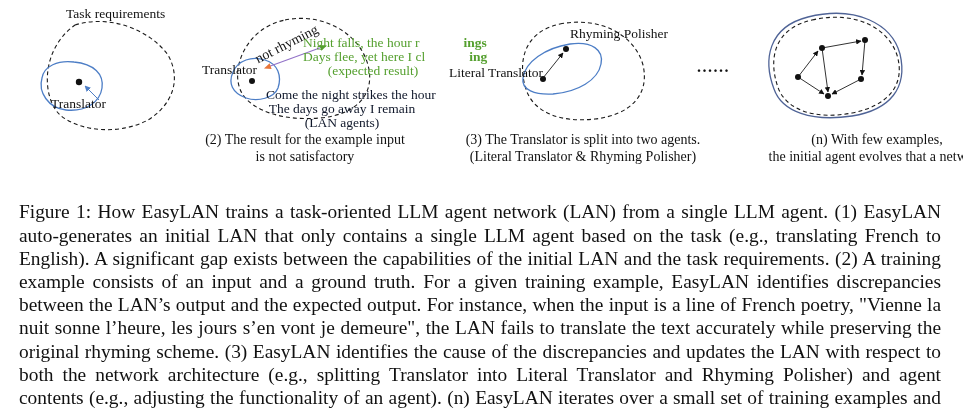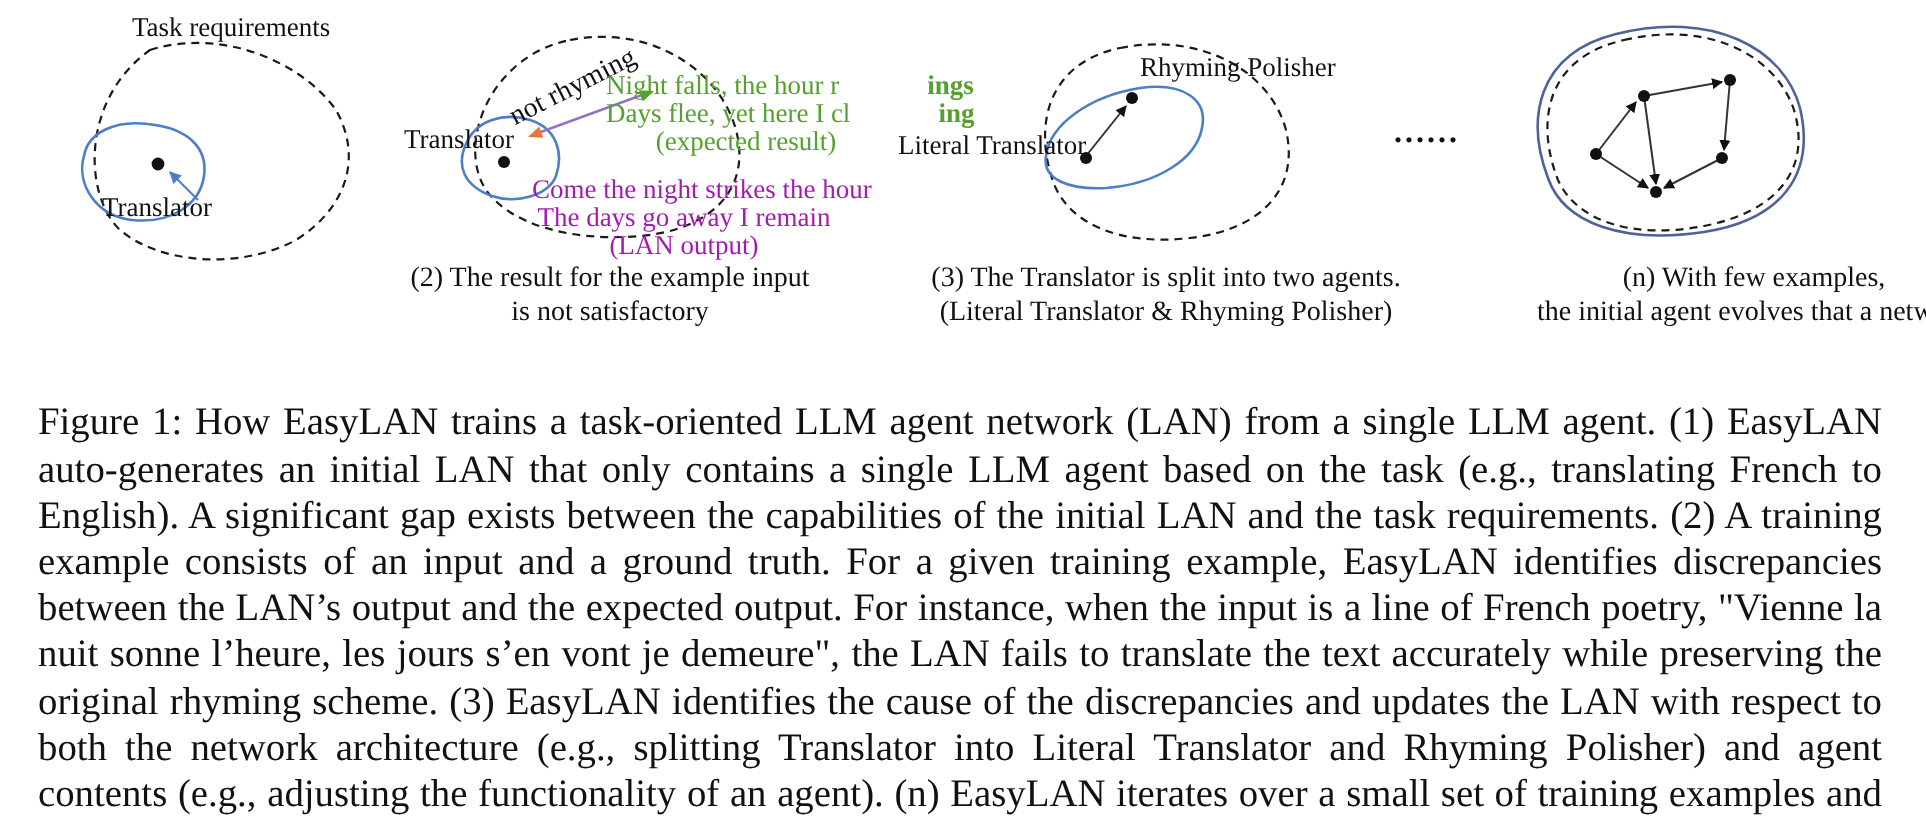--- a/index.html
+++ b/index.html
@@ -90,24 +90,24 @@
   <div class="lbl" style="left:66px;top:7px;">Task requirements</div>
   <div class="lbl it" style="left:51px;top:97px;">Translator</div>
 
   <div class="lbl it" style="left:202px;top:63px;">Translator</div>
   <div class="lbl rot" style="left:256px;top:52px;">not rhyming</div>
   <div class="poem" style="left:303px;top:36px;width:140px;color:#55a02f;">
     <div><span>Night falls, the hour r</span><span class="bd">ings</span></div>
     <div><span>Days flee, yet here I cl</span><span class="bd">ing</span></div>
     <div><span>(expected result)</span></div>
   </div>
-  <div class="poem" style="left:266px;top:88px;width:152px;color:#a21caf;">
+  <div class="poem" style="left:266px;top:88px;width:152px;color:#0f172a;">
     <div>Come the night strikes the hour</div>
     <div>The days go away I remain</div>
-    <div>(LAN output)</div>
+    <div>(LAN agents)</div>
   </div>
   <div class="pcap" style="left:200px;top:131px;width:210px;">
     <div>(2) The result for the example input</div>
     <div>is not satisfactory</div>
   </div>
 
   <div class="lbl it" style="left:570px;top:27px;">Rhyming Polisher</div>
   <div class="lbl it" style="left:449px;top:66px;">Literal Translator</div>
   <div class="pcap" style="left:458px;top:131px;width:250px;">
     <div><span>(3) The </span><span class="it">Translator</span><span> is split into two agents.</span></div>

